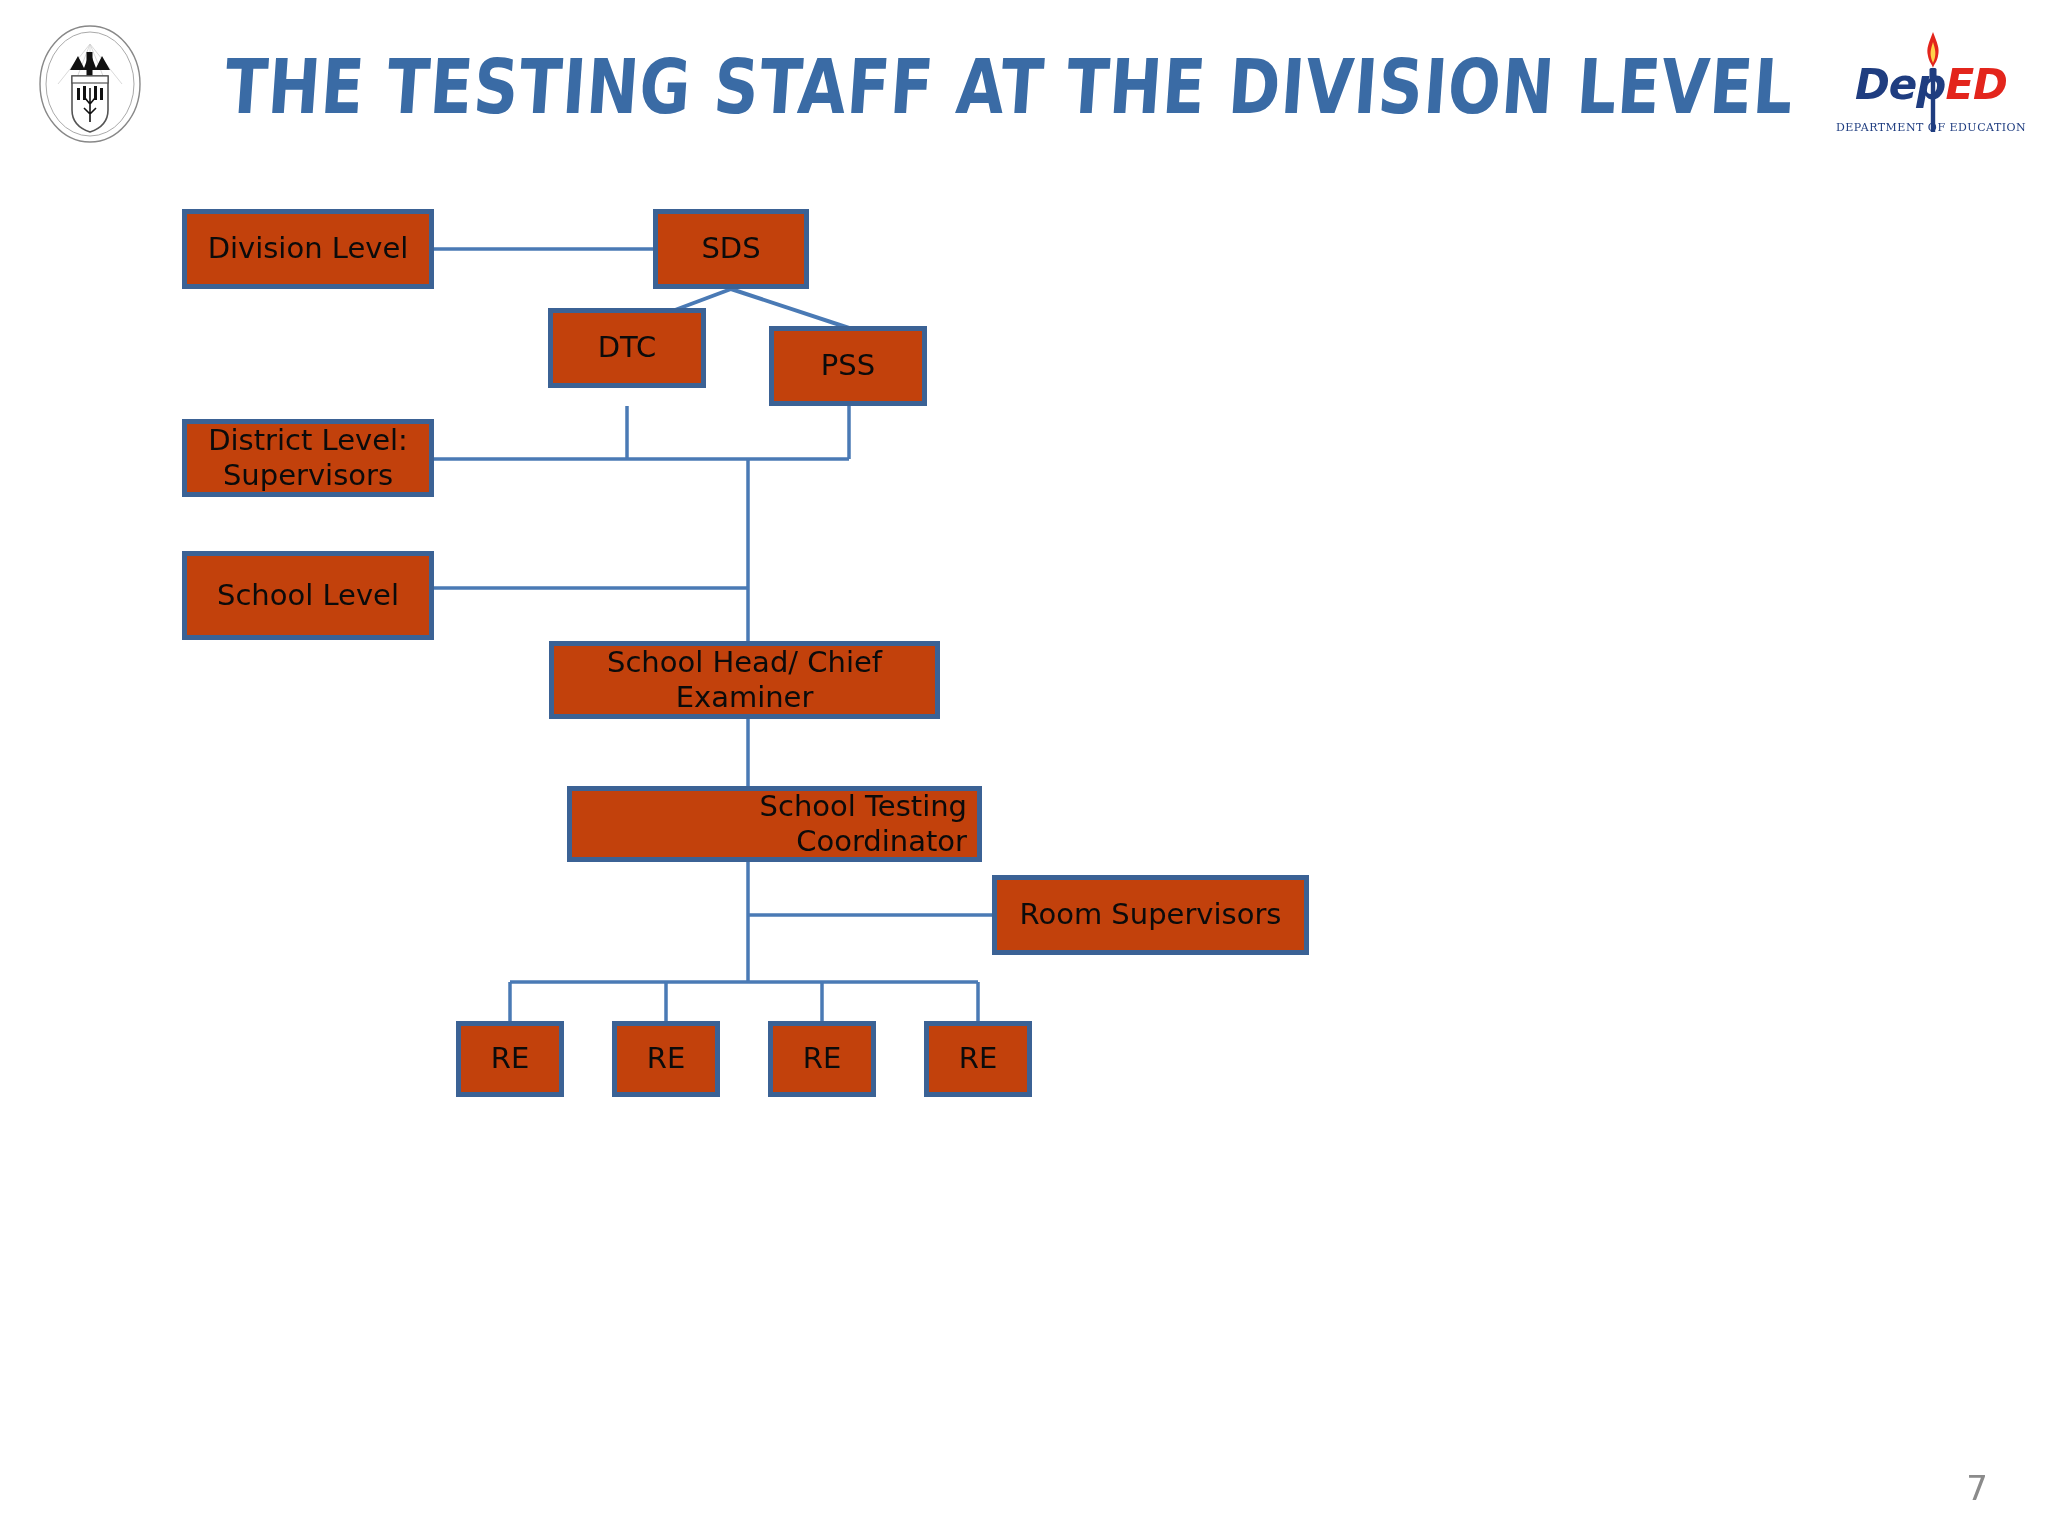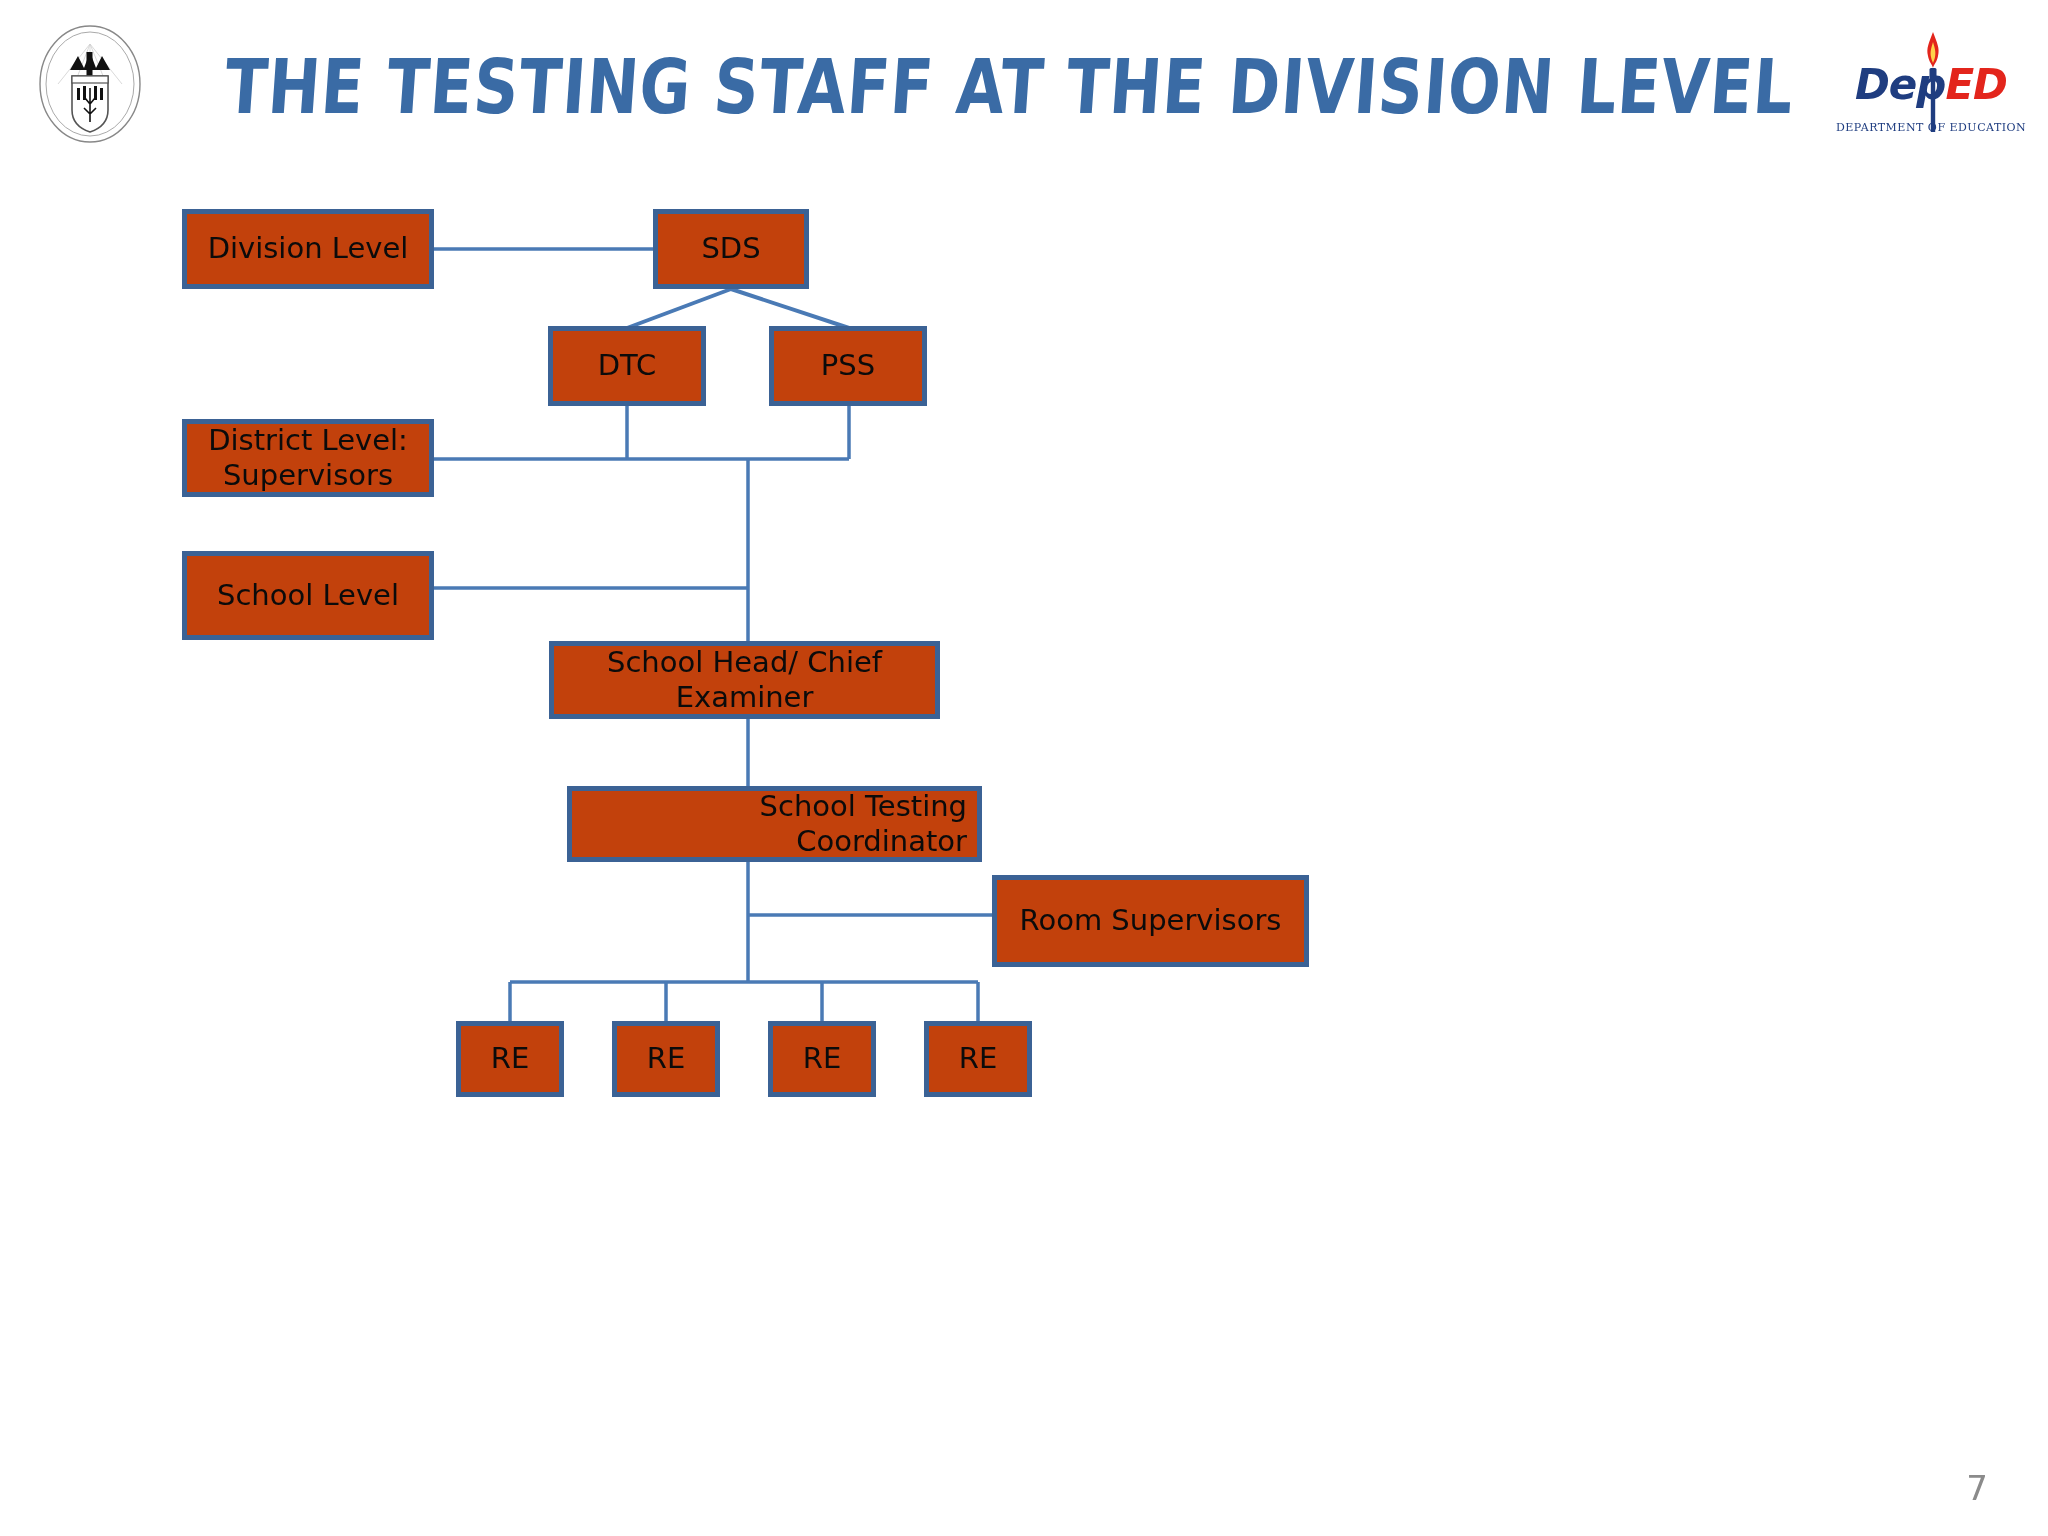--- a/index.html
+++ b/index.html
@@ -198,28 +198,28 @@
       <line x1="510" y1="982" x2="510" y2="1021"></line>
       <line x1="666" y1="982" x2="666" y2="1021"></line>
       <line x1="822" y1="982" x2="822" y2="1021"></line>
       <line x1="978" y1="982" x2="978" y2="1021"></line>
     </g>
   </svg>
 
   <div id="node-layer">
       <div class="node-box" style="left: 182px; top: 209px; width: 252px; height: 80px;">Division Level</div>
       <div class="node-box" style="left: 653px; top: 209px; width: 156px; height: 80px;">SDS</div>
-      <div class="node-box" style="left: 548px; top: 326px; width: 158px; height: 80px;">DTC</div>
+      <div class="node-box" style="left: 548px; top: 308px; width: 158px; height: 80px;">DTC</div>
       <div class="node-box" style="left: 769px; top: 326px; width: 158px; height: 80px;">PSS</div>
       <div class="node-box two-line" style="left: 182px; top: 419px; width: 252px; height: 78px;">District Level:
 Supervisors</div>
       <div class="node-box" style="left: 182px; top: 551px; width: 252px; height: 89px;">School Level</div>
       <div class="node-box" style="left: 549px; top: 641px; width: 391px; height: 78px;">School Head/ Chief Examiner</div>
       <div class="node-box" style="left: 567px; top: 786px; width: 415px; height: 76px; text-align: right;">School Testing Coordinator</div>
-      <div class="node-box" style="left: 992px; top: 875px; width: 317px; height: 92px;">Room Supervisors</div>
+      <div class="node-box" style="left: 992px; top: 875px; width: 317px; height: 80px;">Room Supervisors</div>
       <div class="node-box" style="left: 456px; top: 1021px; width: 108px; height: 76px;">RE</div>
       <div class="node-box" style="left: 612px; top: 1021px; width: 108px; height: 76px;">RE</div>
       <div class="node-box" style="left: 768px; top: 1021px; width: 108px; height: 76px;">RE</div>
       <div class="node-box" style="left: 924px; top: 1021px; width: 108px; height: 76px;">RE</div>
     </div>
 
   <div id="page-number">7</div>
 
 </div>
 

